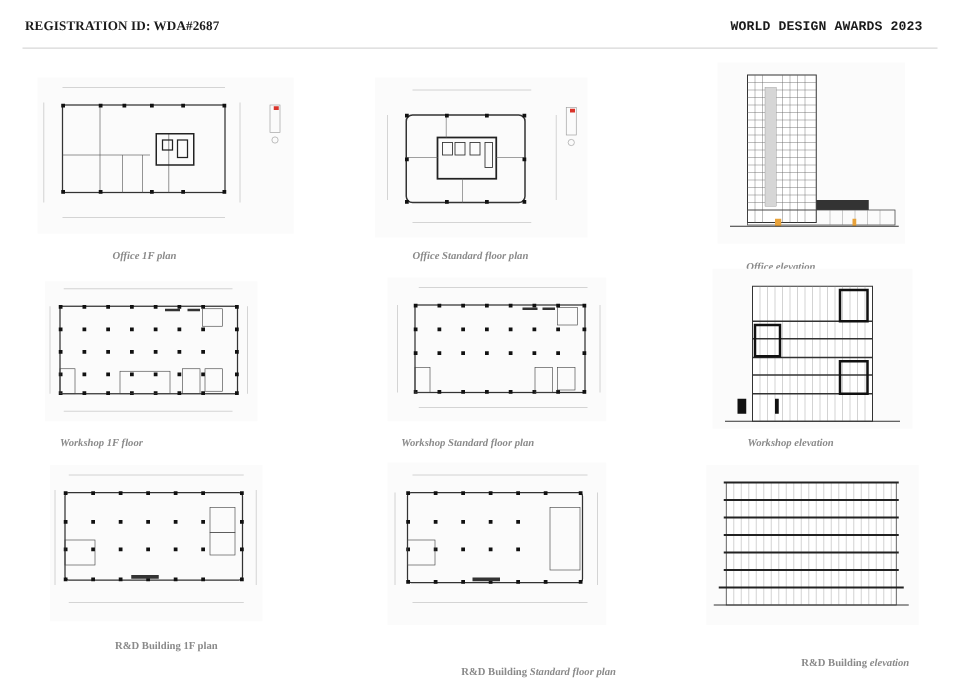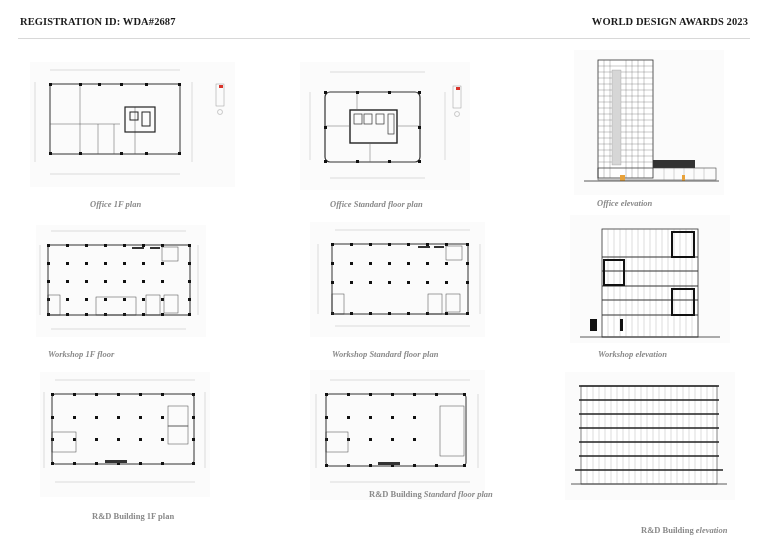--- a/index.html
+++ b/index.html
@@ -1,19 +1,19 @@
 <!DOCTYPE html>
 <html><head>
 <meta charset="utf-8">
 <style>
   html, body { margin:0; padding:0; background:#ffffff; }
   body { width:768px; height:543px; position:relative; overflow:hidden; font-family:"Liberation Serif", serif; color:#222; }
   .hdr { position:absolute; top:16px; font-weight:bold; font-size:10.5px; letter-spacing:0.1px; color:#1b1b1b; }
   .hdr-left { left:20px; }
-  .hdr-right { right:20px; }
+  .hdr-right { right:30px;font-family:Liberation Mono, monospace; }
   .hdr-line { position:absolute; left:18px; right:18px; top:38px; height:1px; background:#d8d8d8; }
   .panel { position:absolute; }
   .drawing { position:absolute; background:#fbfbfb; }
   .caption { position:absolute; font-size:8.5px; color:#8a8a8a; font-style:italic; font-weight:bold; white-space:nowrap; }
   .caption .up { font-style:normal;margin-left:44px; }
   svg { display:block; }
 </style>
 </head>
 <body>
 
@@ -143,21 +143,21 @@
           <line x1="100" y1="118" x2="100" y2="130"></line>
           <line x1="110" y1="118" x2="110" y2="130"></line>
           <line x1="120" y1="118" x2="120" y2="130"></line>
           <line x1="130" y1="118" x2="130" y2="130"></line>
       </g>
       <rect x="46" y="125" width="5" height="6" fill="#e8a23a"></rect>
       <rect x="108" y="125" width="3" height="6" fill="#e8a23a"></rect>
       <line x1="10" y1="131" x2="145" y2="131" stroke="#333" stroke-width="0.8"></line>
     </svg>
   </div>
-  <div class="caption" style="left:597px;top:198px;font-style:italic;">Office elevation</div>
+  <div class="caption" style="left:597px;top:208px;font-style:italic;">Office elevation</div>
 </div>
 
 <div class="panel">
   <div class="drawing" style="left:36px;top:225px;width:170px;height:112px;">
     <svg width="170" height="112" viewBox="0 0 170 112">
       <g stroke="#bbb" stroke-width="0.5">
         <line x1="15" y1="6" x2="150" y2="6"></line>
           <line x1="15" y1="104" x2="150" y2="104"></line>
         <line x1="4" y1="20" x2="4" y2="90"></line>
           <line x1="162" y1="20" x2="162" y2="90"></line>
@@ -266,21 +266,21 @@
       <g stroke="#444" stroke-width="0.5" fill="none">
         <rect x="136" y="24" width="16" height="14"></rect>
           <rect x="22" y="72" width="12" height="20"></rect>
           <rect x="118" y="72" width="14" height="20"></rect>
           <rect x="136" y="72" width="14" height="18"></rect>
       </g>
       <rect x="108" y="24" width="12" height="2" fill="#333"></rect>
         <rect x="124" y="24" width="10" height="2" fill="#333"></rect>
     </svg>
   </div>
-  <div class="caption" style="left:332px;top:349px;">Workshop Standard floor plan</div>
+  <div class="caption" style="left:321px;top:349px;">Workshop Standard floor plan</div>
 </div>
 
 <div class="panel">
   <div class="drawing" style="left:570px;top:215px;width:160px;height:128px;">
     <svg width="160" height="128" viewBox="0 0 160 128">
       <rect x="32" y="14" width="96" height="108" fill="#fff" stroke="#333" stroke-width="0.8"></rect>
       <g stroke="#888" stroke-width="0.3">
         <line x1="38" y1="14" x2="38" y2="122"></line>
           <line x1="44" y1="14" x2="44" y2="122"></line>
           <line x1="50" y1="14" x2="50" y2="122"></line>
@@ -402,21 +402,21 @@
           <rect x="125" y="94" width="3" height="3"></rect>
           <rect x="153" y="94" width="3" height="3"></rect>
       </g>
       <g stroke="#444" stroke-width="0.5" fill="none">
         <rect x="16" y="62" width="22" height="20"></rect>
           <rect x="130" y="36" width="24" height="50"></rect>
       </g>
       <rect x="68" y="92" width="22" height="3" fill="#333"></rect>
     </svg>
   </div>
-  <div class="caption" style="left:325px;top:489px;text-align:center;"><span class="up">R&amp;D Building </span><span>Standard floor plan</span></div>
+  <div class="caption" style="left:325px;top:532px;text-align:center;"><span class="up">R&amp;D Building </span><span>Standard floor plan</span></div>
 </div>
 
 <div class="panel">
   <div class="drawing" style="left:565px;top:372px;width:170px;height:128px;">
     <svg width="170" height="128" viewBox="0 0 170 128">
       <rect x="16" y="14" width="136" height="98" fill="#fff" stroke="#333" stroke-width="0.6"></rect>
       <g stroke="#888" stroke-width="0.3">
         <line x1="22" y1="14" x2="22" y2="112"></line>
           <line x1="28" y1="14" x2="28" y2="112"></line>
           <line x1="34" y1="14" x2="34" y2="112"></line>

